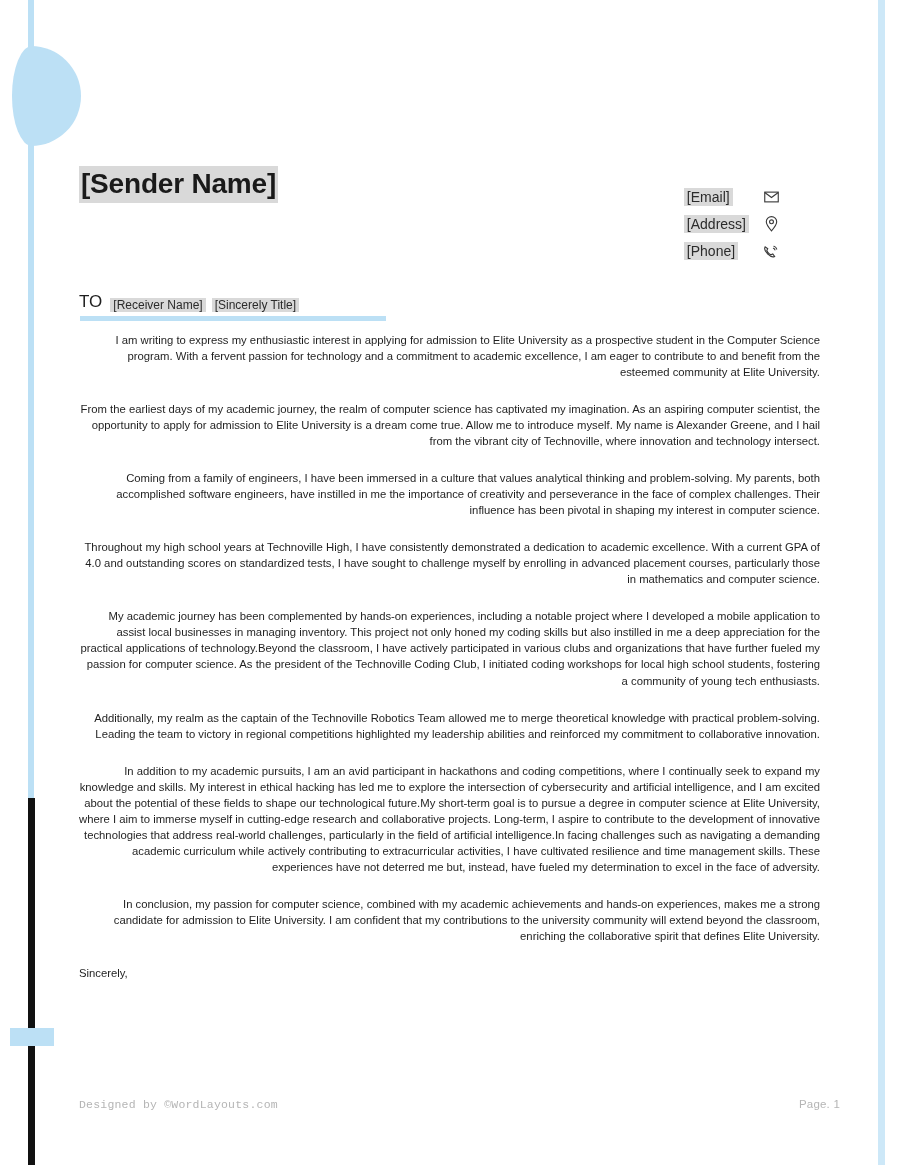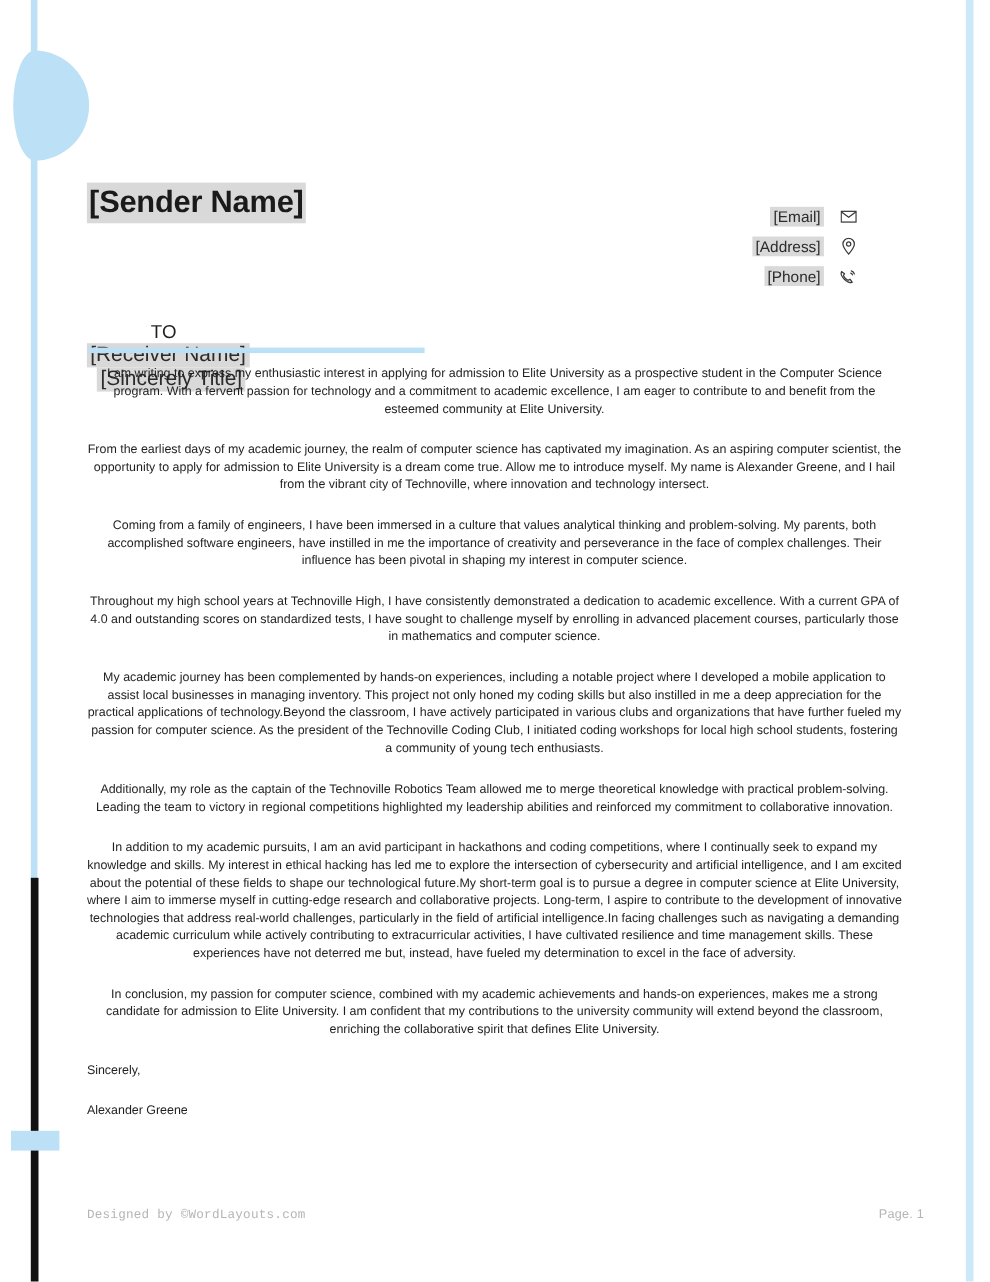--- a/index.html
+++ b/index.html
@@ -106,21 +106,21 @@
 
   .contact-block {
     position: absolute;
     right: 118px;
     top: 188px;
     text-align: right;
   }
   .contact-row {
     display: flex;
     align-items: center;
-    justify-content: flex-end;
+    justify-content: space-between;
     margin-bottom: 9px;
     height: 18px;
   }
   .contact-text {
     font-size: 14px;
     color: #2b2b2b;
     background: #d9d9d9;
     padding: 0 3px;
     line-height: 1.3;
   }
@@ -132,30 +132,29 @@
     margin-left: 11px;
     color: #3a3a3a;
   }
 
   
   .to-line {
     position: absolute;
     left: 79px;
     top: 292px;
     display: flex;
-    align-items: center;
-    flex-direction: column;
+    align-items: flex-end;
   }
   .to-label {
     font-size: 17px;
     color: #1f1f1f;
     margin-right: 8px;
   }
   .to-chip {
-    font-size: 19px;
+    font-size: 12px;
     color: #2b2b2b;
     background: #d9d9d9;
     padding: 0 3px;
   }
   .to-chip + .to-chip { margin-left: 6px; }
   .to-underline {
     position: absolute;
     left: 80px;
     top: 316px;
     width: 306px;
@@ -174,21 +173,21 @@
     font-size: 11.3px;
     color: #1f1f1f;
     line-height: 1.42;
     margin: 0 0 21px 0;
   }
   .para {
     font-size: 11.3px;
     color: #1f1f1f;
     line-height: 1.42;
     margin: 0 0 21px 0;
-    text-align: center;
+    text-align: right;
   }
   .closing {
     font-size: 11.3px;
     color: #1f1f1f;
     line-height: 1.42;
     margin: 0 0 21px 0;
   }
   .signature {
     font-size: 11.3px;
     color: #1f1f1f;
@@ -273,23 +272,22 @@
     <span class="to-chip">[Sincerely Title]</span>
   </div>
   <div class="to-underline"></div>
 
   <div class="body-copy">
     <p class="para">I am writing to express my enthusiastic interest in applying for admission to Elite University as a prospective student in the Computer Science program. With a fervent passion for technology and a commitment to academic excellence, I am eager to contribute to and benefit from the esteemed community at Elite University.</p>
     <p class="para">From the earliest days of my academic journey, the realm of computer science has captivated my imagination. As an aspiring computer scientist, the opportunity to apply for admission to Elite University is a dream come true. Allow me to introduce myself. My name is Alexander Greene, and I hail from the vibrant city of Technoville, where innovation and technology intersect.</p>
     <p class="para">Coming from a family of engineers, I have been immersed in a culture that values analytical thinking and problem-solving. My parents, both accomplished software engineers, have instilled in me the importance of creativity and perseverance in the face of complex challenges. Their influence has been pivotal in shaping my interest in computer science.</p>
     <p class="para">Throughout my high school years at Technoville High, I have consistently demonstrated a dedication to academic excellence. With a current GPA of 4.0 and outstanding scores on standardized tests, I have sought to challenge myself by enrolling in advanced placement courses, particularly those in mathematics and computer science.</p>
     <p class="para">My academic journey has been complemented by hands-on experiences, including a notable project where I developed a mobile application to assist local businesses in managing inventory. This project not only honed my coding skills but also instilled in me a deep appreciation for the practical applications of technology.Beyond the classroom, I have actively participated in various clubs and organizations that have further fueled my passion for computer science. As the president of the Technoville Coding Club, I initiated coding workshops for local high school students, fostering a community of young tech enthusiasts.</p>
-    <p class="para">Additionally, my role as the captain of the Technoville Robotics Team allowed me to merge theoretical knowledge with practical problem-solving. Leading the team to victory in regional competitions highlighted my leadership abilities and reinforced my commitment to collaborative innovation.</p>
+    <p class="para">Additionally, my realm as the captain of the Technoville Robotics Team allowed me to merge theoretical knowledge with practical problem-solving. Leading the team to victory in regional competitions highlighted my leadership abilities and reinforced my commitment to collaborative innovation.</p>
     <p class="para">In addition to my academic pursuits, I am an avid participant in hackathons and coding competitions, where I continually seek to expand my knowledge and skills. My interest in ethical hacking has led me to explore the intersection of cybersecurity and artificial intelligence, and I am excited about the potential of these fields to shape our technological future.My short-term goal is to pursue a degree in computer science at Elite University, where I aim to immerse myself in cutting-edge research and collaborative projects. Long-term, I aspire to contribute to the development of innovative technologies that address real-world challenges, particularly in the field of artificial intelligence.In facing challenges such as navigating a demanding academic curriculum while actively contributing to extracurricular activities, I have cultivated resilience and time management skills. These experiences have not deterred me but, instead, have fueled my determination to excel in the face of adversity.</p>
     <p class="para">In conclusion, my passion for computer science, combined with my academic achievements and hands-on experiences, makes me a strong candidate for admission to Elite University. I am confident that my contributions to the university community will extend beyond the classroom, enriching the collaborative spirit that defines Elite University.</p>
     <p class="closing">Sincerely,</p>
-    <p class="signature">Alexander Greene</p>
   </div>
 
   <div class="footer-credit">Designed by ©WordLayouts.com</div>
   <div class="footer-page">Page. 1</div>
 
 </div>
 
 </body></html>

